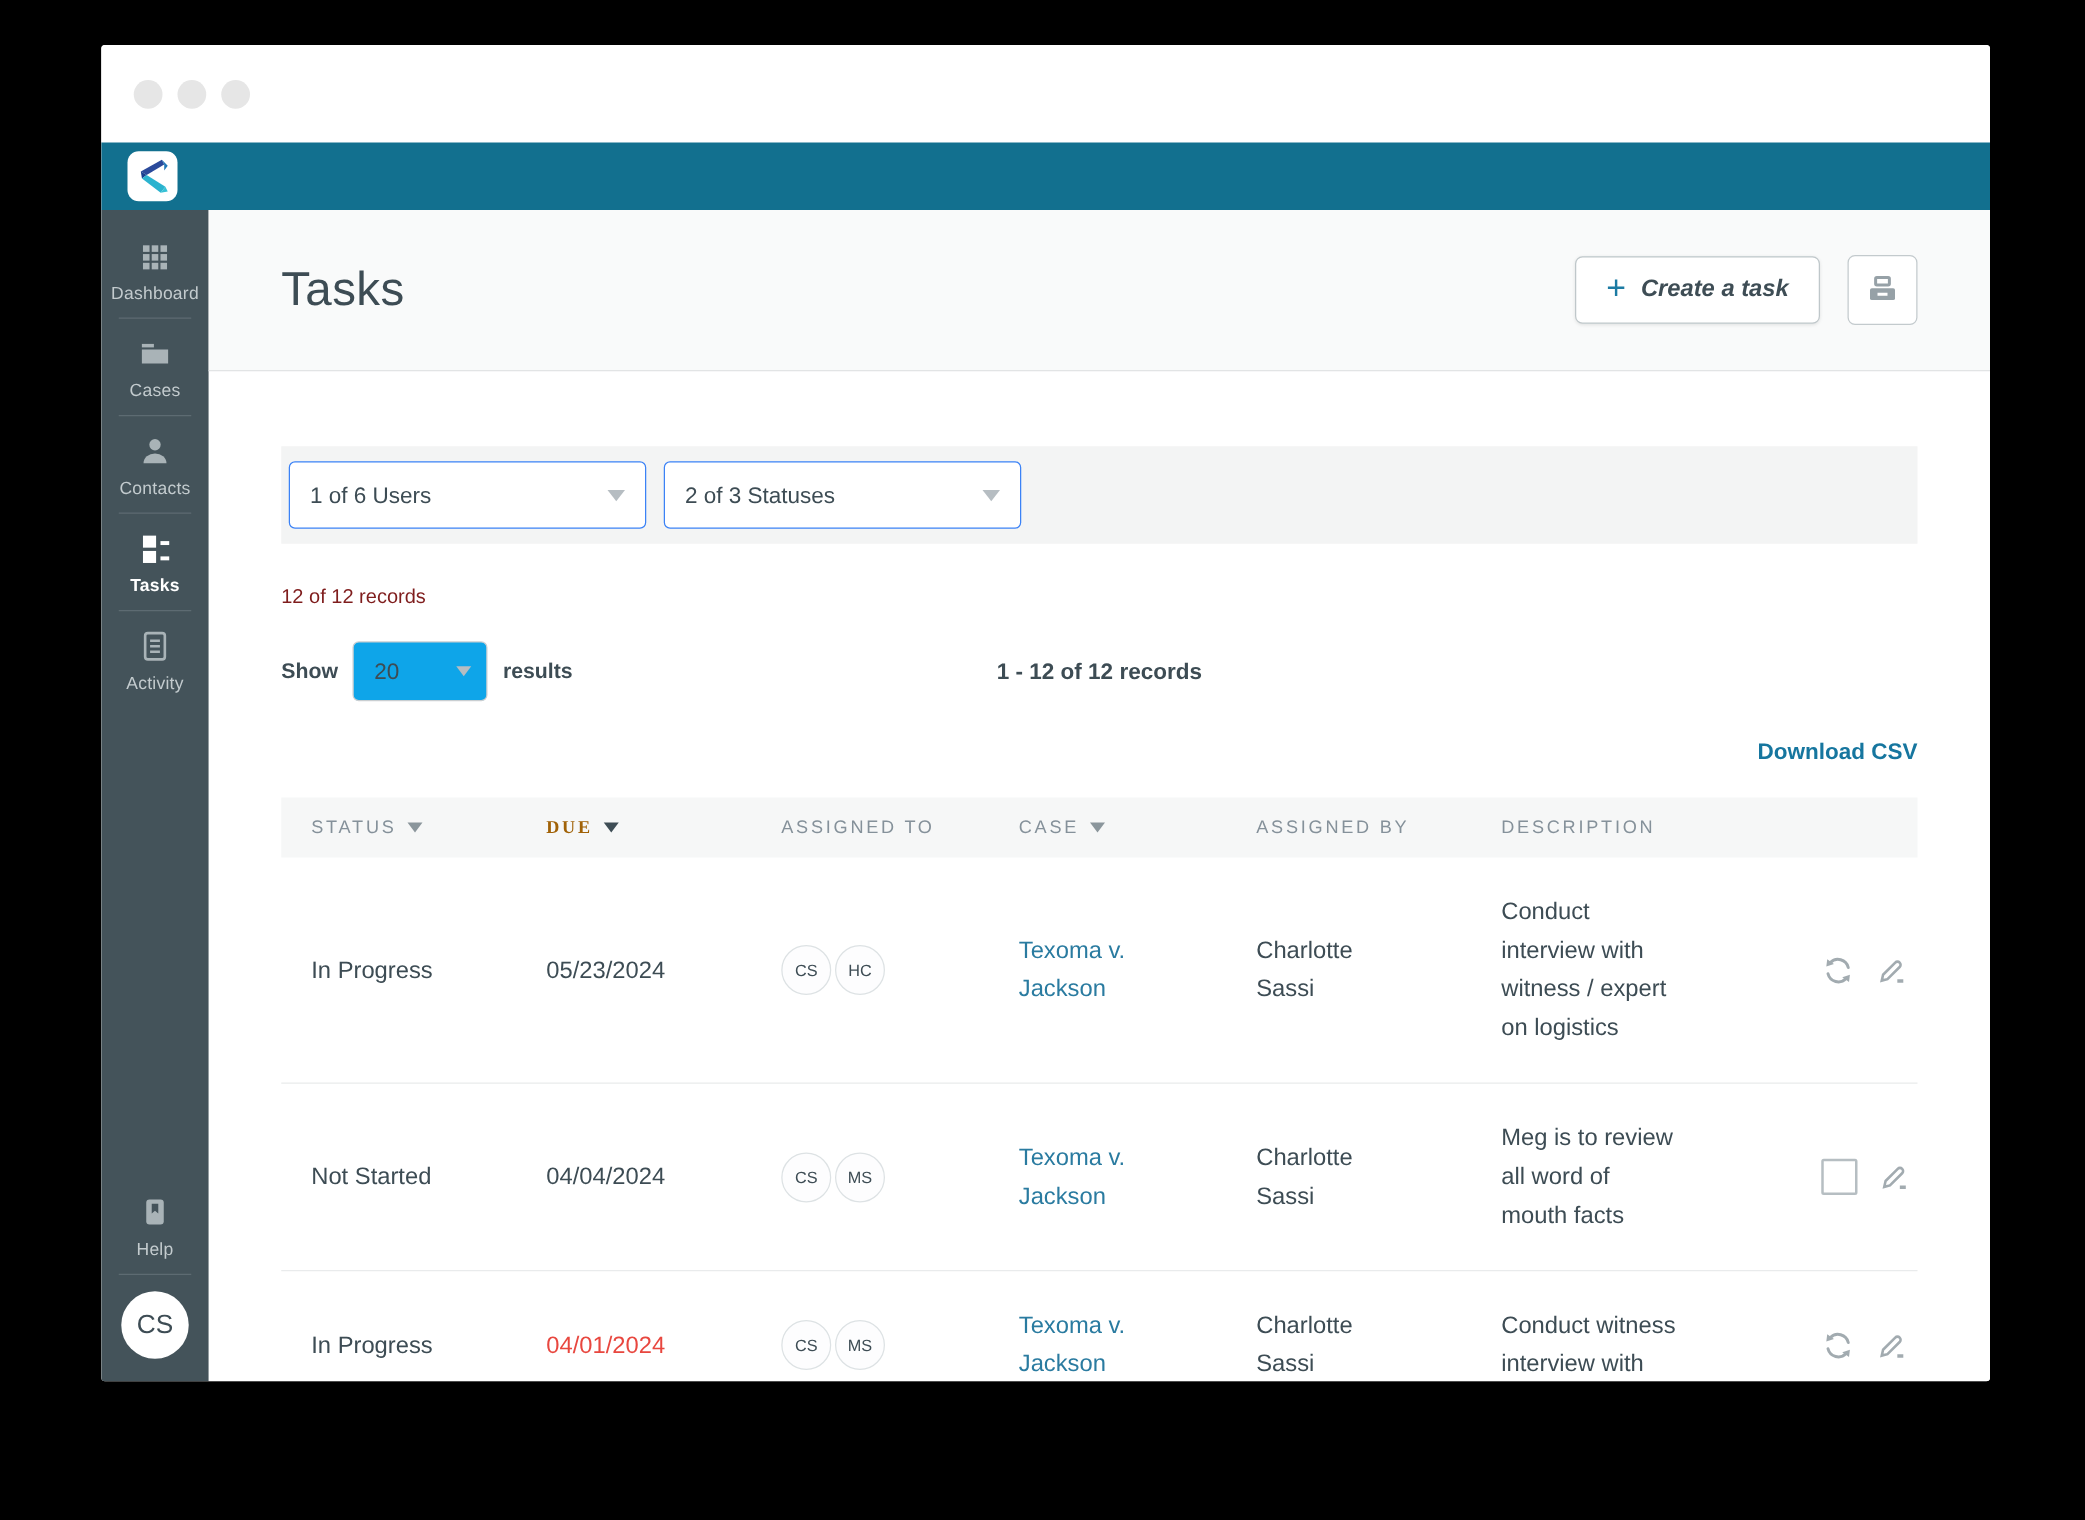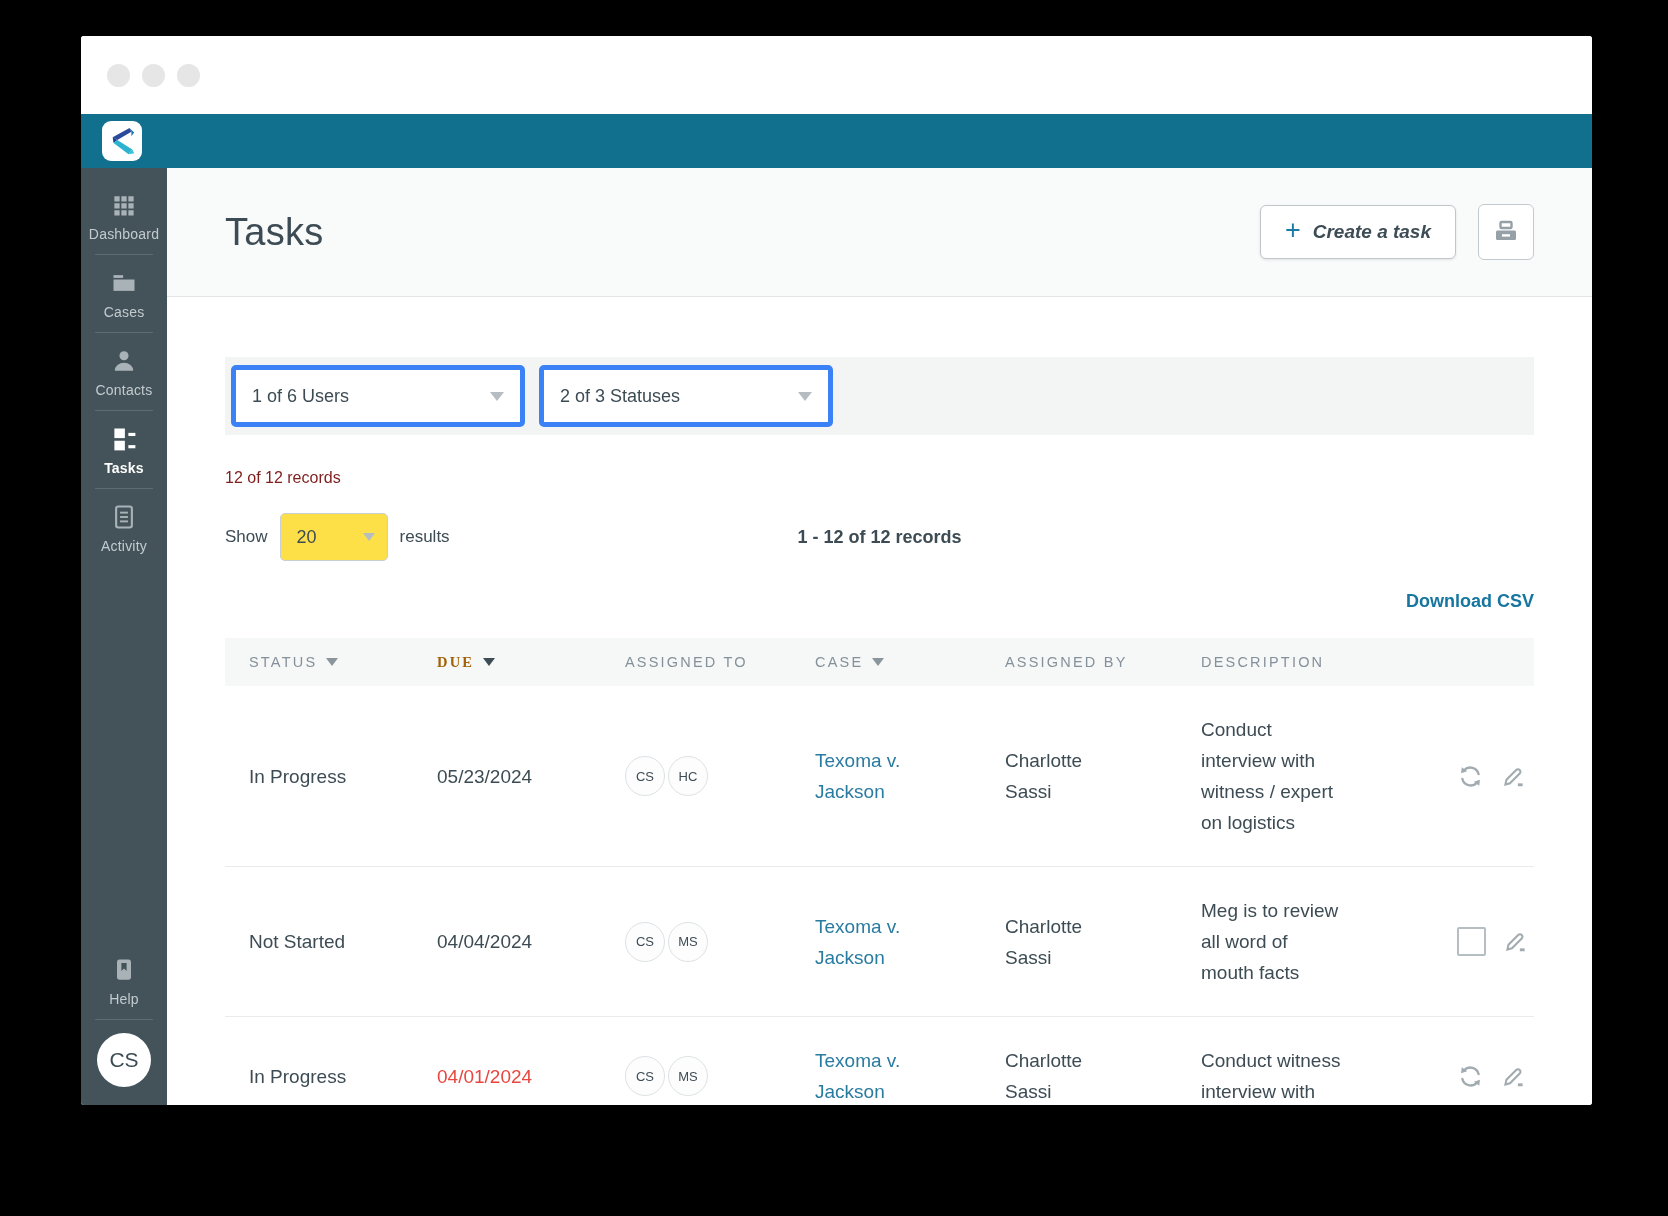--- a/index.html
+++ b/index.html
@@ -33,30 +33,30 @@
   .head-actions{margin-left:auto;display:flex;align-items:center;gap:22px;}
   .btn-create{height:52px;padding:0 24px;background:#fff;border:1px solid #bfc7ca;border-radius:6px;
               box-shadow:0 1px 3px rgba(0,0,0,.10);display:flex;align-items:center;gap:12px;cursor:pointer;}
   .btn-create .plus{color:#1c7ba3;font-size:27px;font-weight:400;line-height:1;margin-top:-3px;}
   .btn-create .lbl{font-size:19px;font-weight:bold;color:#3e4d55;font-style:italic;}
   .btn-print{width:54px;height:54px;background:#fff;border:1px solid #c3cacd;border-radius:6px;
              display:flex;align-items:center;justify-content:center;cursor:pointer;}
   .content{padding:0 58px;flex:1;min-height:0;}
   
   .filter-bar{margin-top:60px;height:78px;background:#f3f4f4;display:flex;align-items:center;padding-left:6px;gap:14px;}
-  .dropdown{width:252px;height:52px;background:#fff;border:5px solid #3b82f6;border-radius:5px;
+  .dropdown{width:252px;height:52px;background:#fff;border:1px solid #3b82f6;border-radius:5px;
             display:flex;align-items:center;padding:0 16px;cursor:pointer;}
   .dropdown .dd-label{font-size:18px;color:#3d4c54;}
   .caret{margin-left:auto;width:0;height:0;border-left:7px solid transparent;border-right:7px solid transparent;
          border-top:9px solid #b6bdc2;}
   
   .records-summary{margin-top:34px;font-size:16px;color:#7f1d1d;}
   .pagination-row{margin-top:26px;position:relative;display:flex;align-items:center;height:48px;}
-  .show-label,.results-label{font-size:17px;font-weight:normal;color:#3d4c54;}
-  .page-size{width:78px;height:46px;border:1px solid #c9ced1;border-radius:5px;background:#fde047;
+  .show-label,.results-label{font-size:17px;font-weight:bold;color:#3d4c54;}
+  .page-size{width:78px;height:46px;border:1px solid #c9ced1;border-radius:5px;background:#0ea5e9;
              display:flex;align-items:center;padding:0 12px 0 16px;margin:0 12px;cursor:pointer;}
   .page-size .val{font-size:18px;color:#3d4c54;}
   .page-size .caret{border-left-width:6px;border-right-width:6px;border-top-width:8px;}
   .range-label{position:absolute;left:50%;transform:translateX(-50%);font-size:18px;font-weight:bold;color:#3d4c54;}
   .csv-row{margin-top:30px;display:flex;justify-content:flex-end;}
   .csv-link{font-size:18px;font-weight:bold;color:#16769f;cursor:pointer;}
   
   .grid-cols{display:grid;grid-template-columns:188px 188px 190px 190px 196px 256px 1fr;align-items:center;}
   .thead{margin-top:26px;height:48px;background:#f6f7f7;padding:0 20px 0 24px;}
   .th{display:flex;align-items:center;gap:9px;font-size:14.5px;letter-spacing:2.2px;color:#85919

